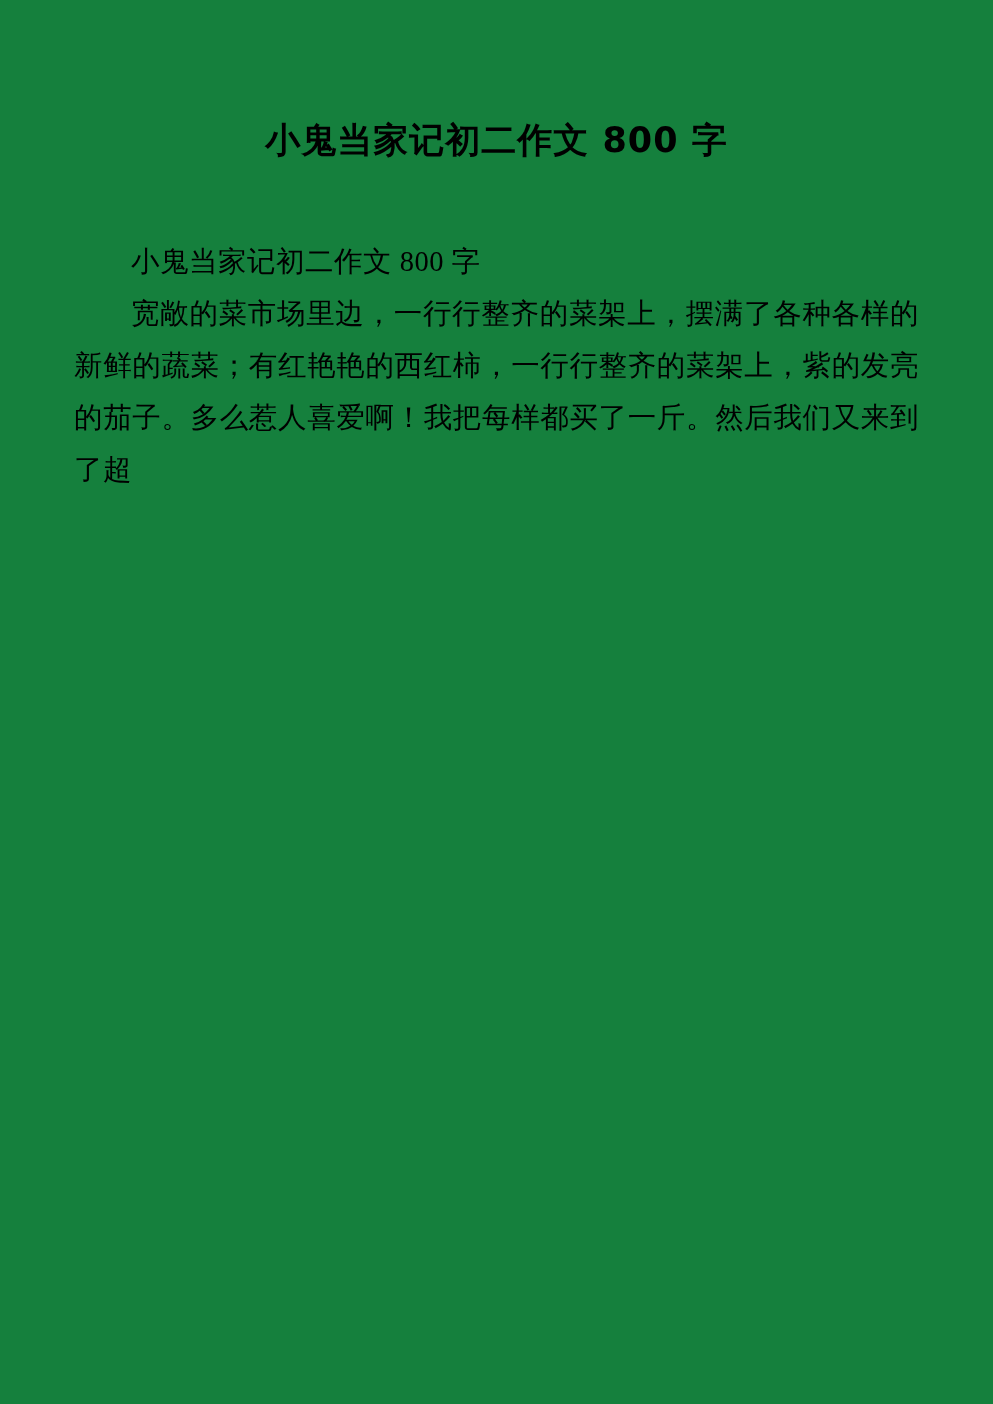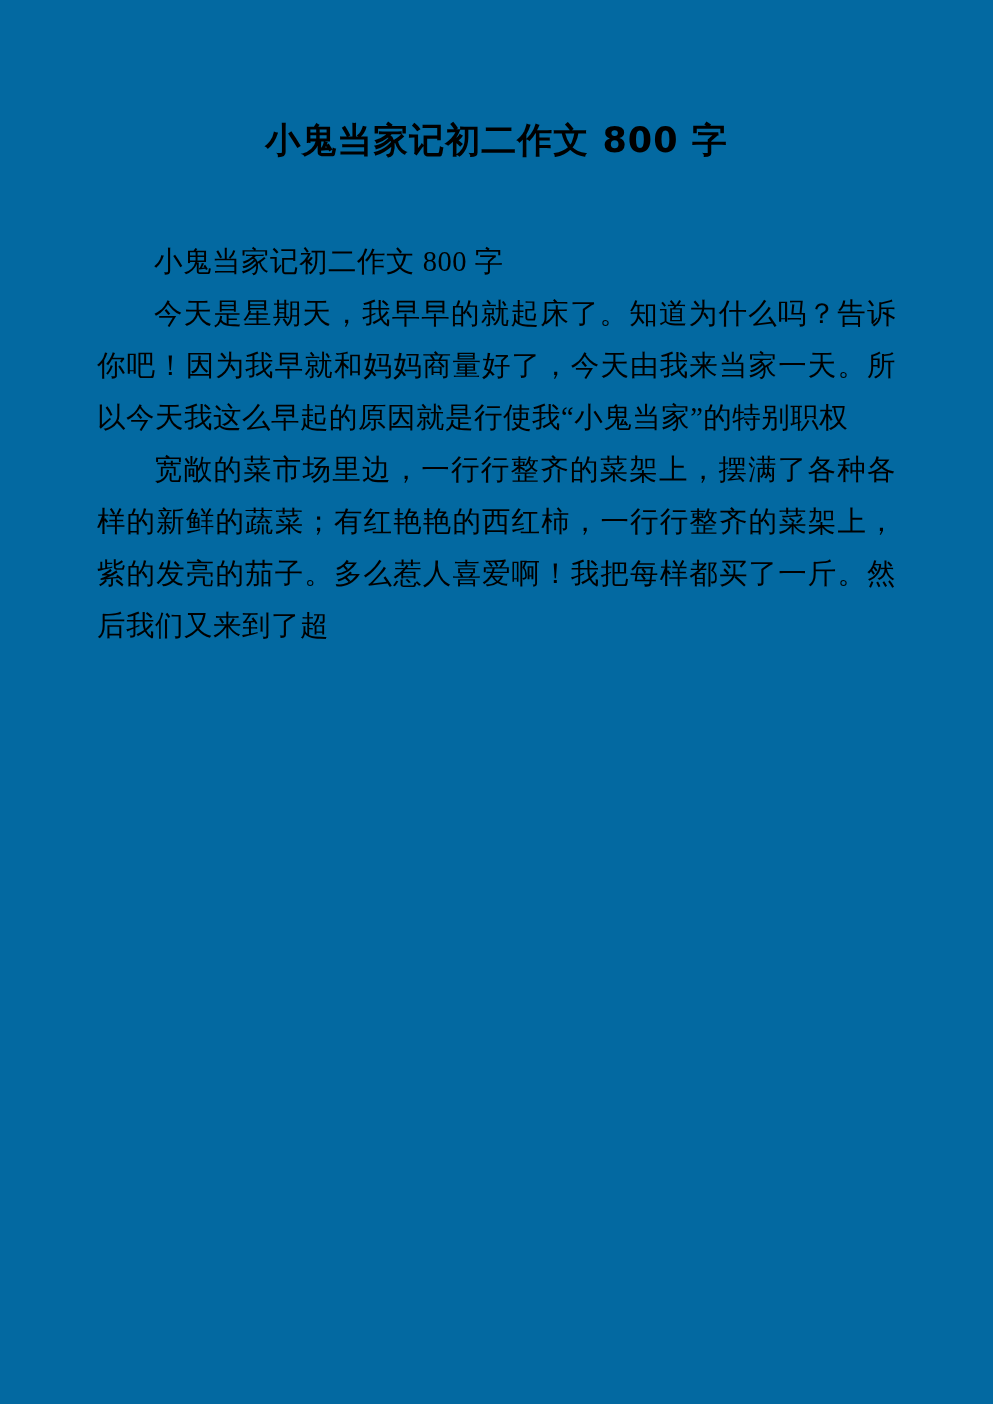--- a/index.html
+++ b/index.html
@@ -12,22 +12,22 @@
     height: 1404px;
     font-family: "Liberation Serif", "DejaVu Serif", serif;
     color: #000000;
     overflow: hidden;
   }
   .page {
     position: relative;
     width: 993px;
     height: 1404px;
     box-sizing: border-box;
-    padding: 0 97px;
-    background: #0369a1;
+    padding: 0 74px;
+    background: #15803d;
   }
   .doc-title {
     text-align: center;
     font-family: "DejaVu Sans", "Liberation Sans", sans-serif;
     font-weight: bold;
     font-size: 35px;
     letter-spacing: 1px;
     margin: 0;
     padding-top: 118px;
     line-height: 1.3;
@@ -47,16 +47,15 @@
     color: #000000;
   }
 </style>
 </head>
 <body>
 
 <div class="page">
   <h1 class="doc-title">小鬼当家记初二作文 800 字</h1>
   <div class="body-block">
     <p class="para">小鬼当家记初二作文 800 字</p>
-    <p class="para">今天是星期天，我早早的就起床了。知道为什么吗？告诉你吧！因为我早就和妈妈商量好了，今天由我来当家一天。所以今天我这么早起的原因就是行使我“小鬼当家”的特别职权</p>
     <p class="para">宽敞的菜市场里边，一行行整齐的菜架上，摆满了各种各样的新鲜的蔬菜；有红艳艳的西红柿，一行行整齐的菜架上，紫的发亮的茄子。多么惹人喜爱啊！我把每样都买了一斤。然后我们又来到了超</p>
   </div>
 </div>
 
 </body></html>

